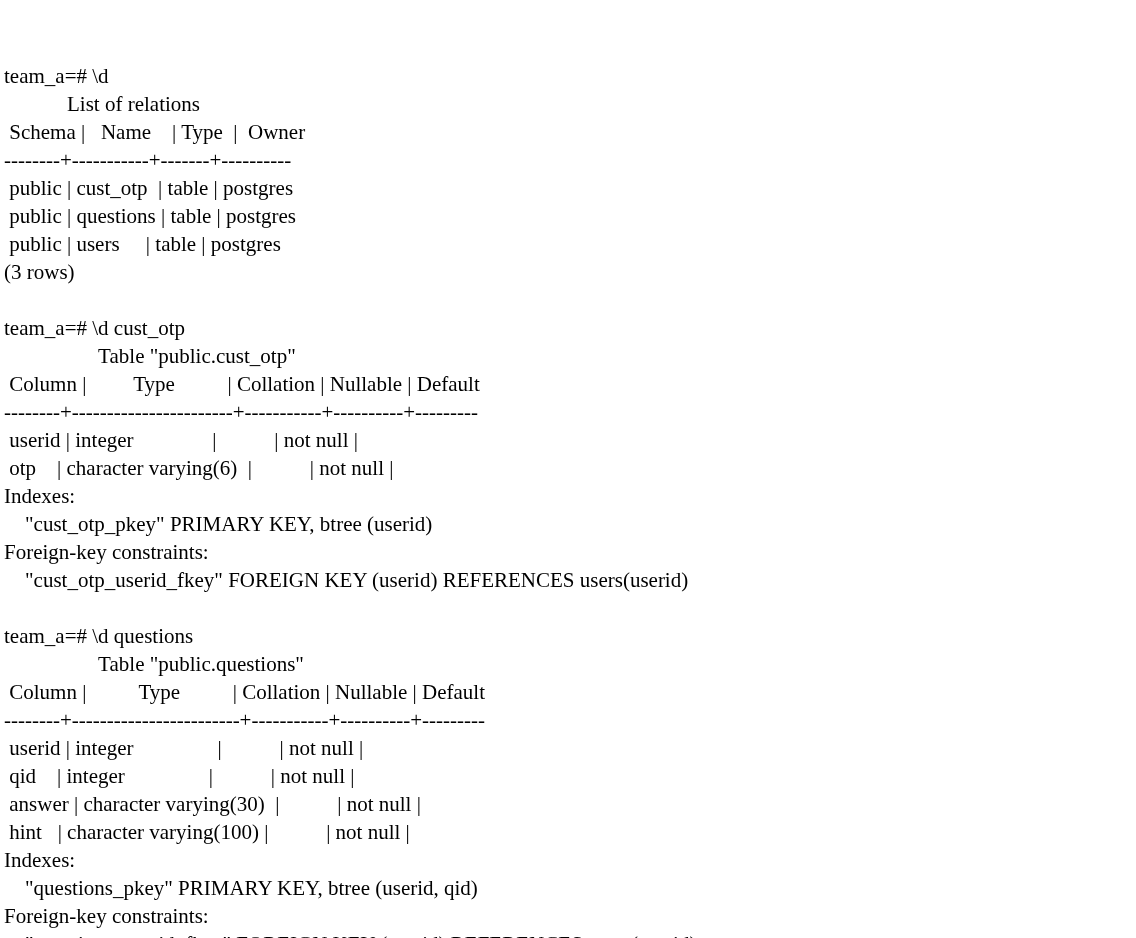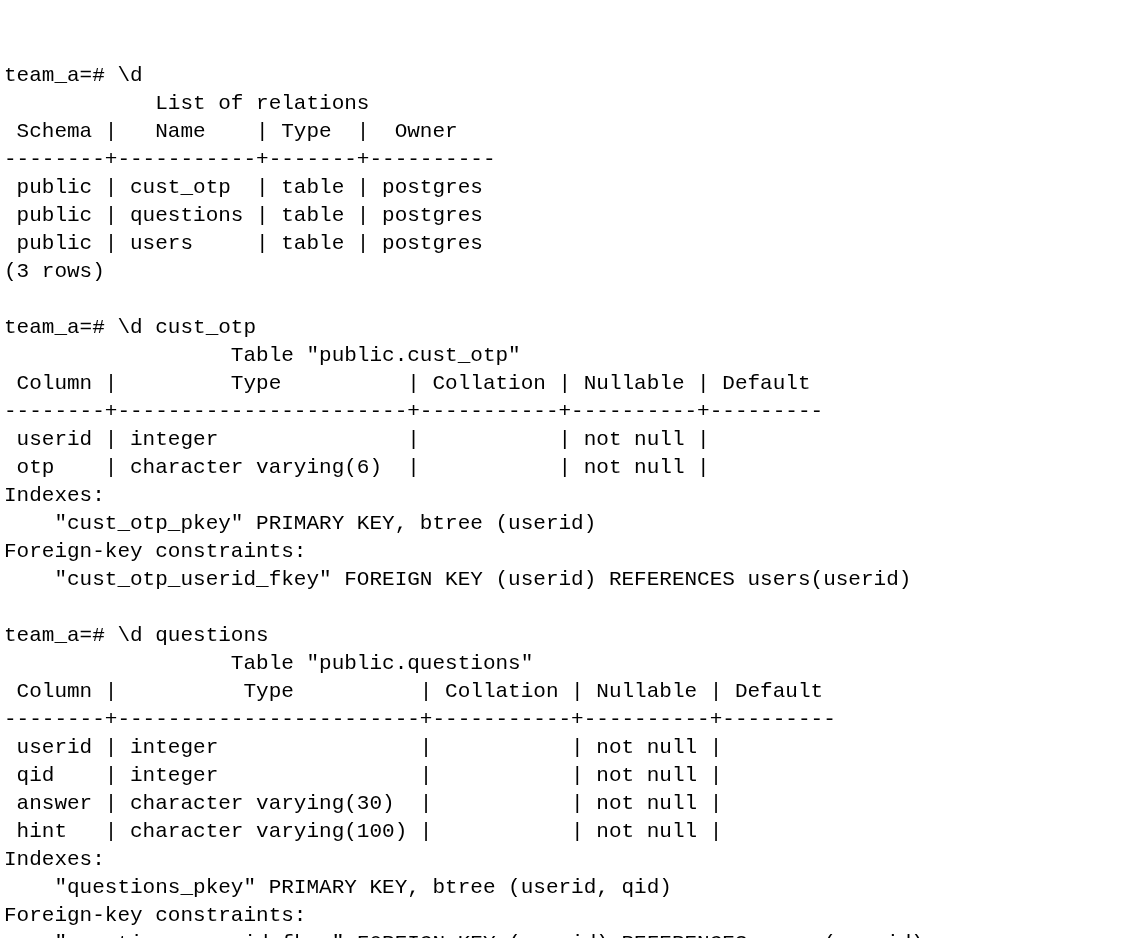--- a/index.html
+++ b/index.html
@@ -13,21 +13,21 @@
     overflow: hidden;
     font-family: "DejaVu Sans Mono", monospace;
   }
   #terminal {
     box-sizing: border-box;
     width: 1136px;
     height: 938px;
     padding: 6px 0 0 4px;
     background: #ffffff;
     color: #000000;
-    font-family: Liberation Mono, monospace;
+    font-family: Liberation Serif, serif;
     font-size: 21px;
     line-height: 28px;
     white-space: pre;
     letter-spacing: 0px;
   }
   .line {
     white-space: pre;
     min-height: 28px;
   }
 </style>

